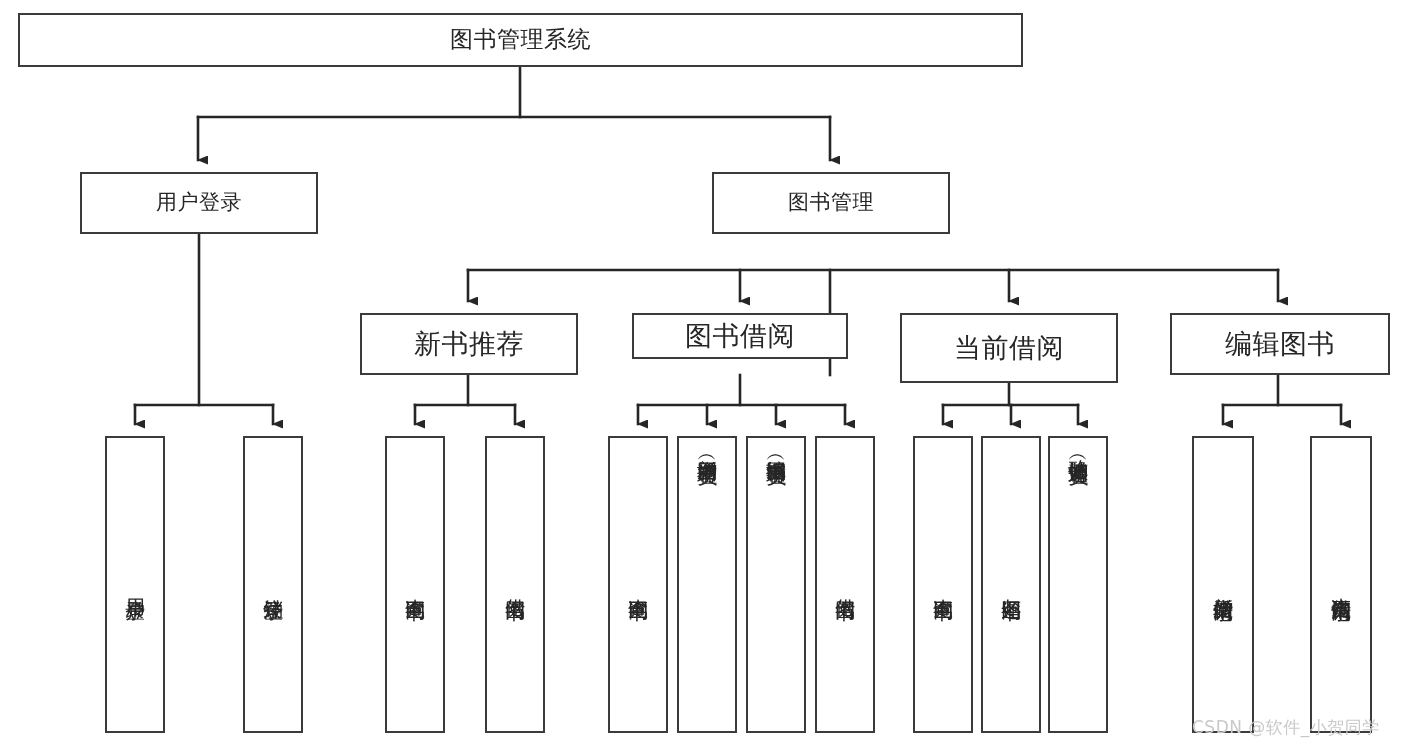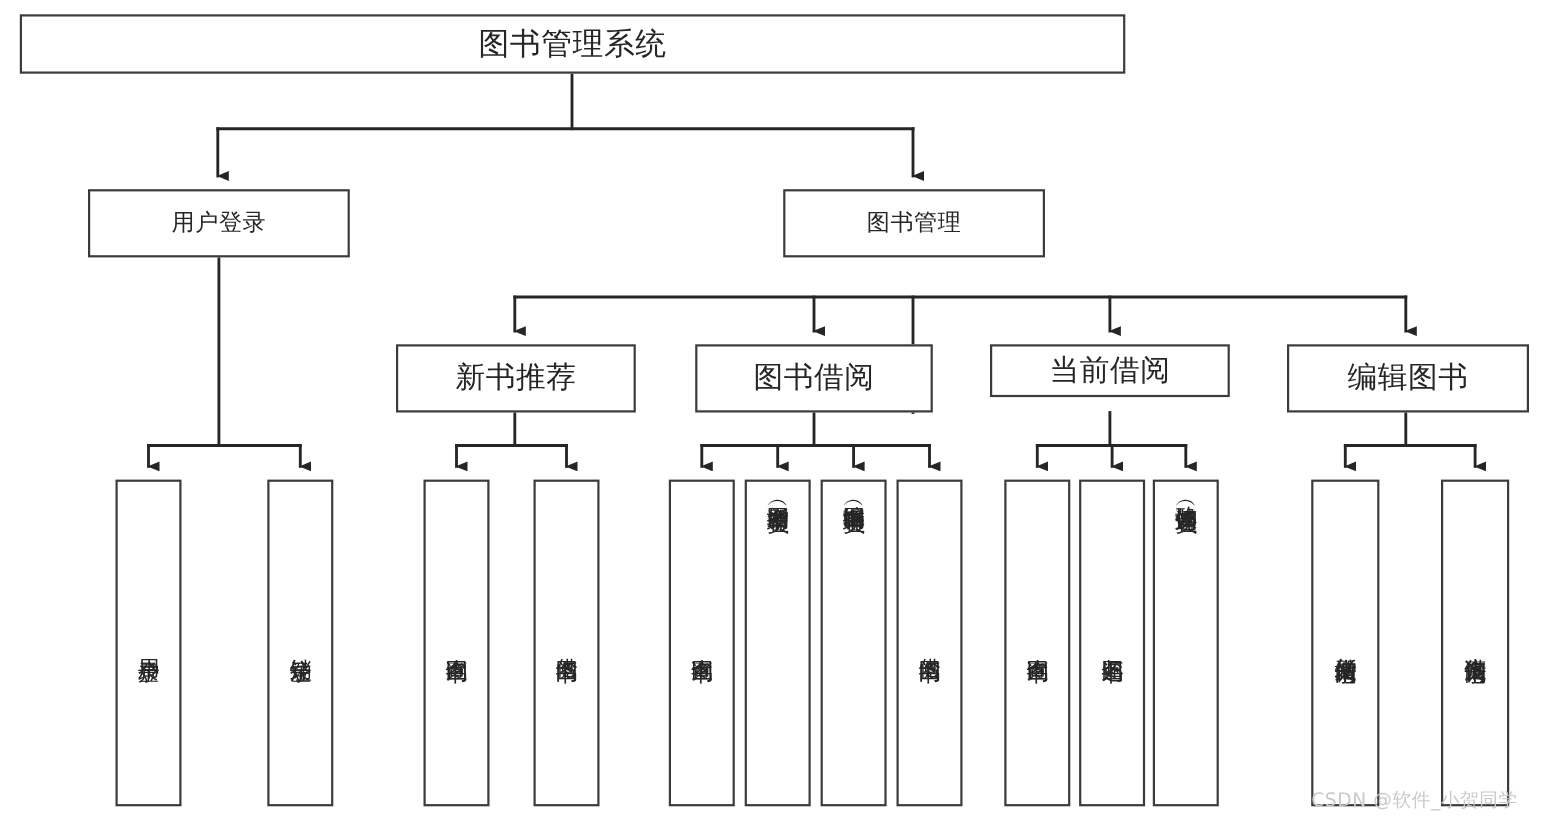--- a/index.html
+++ b/index.html
@@ -28,21 +28,21 @@
     position: absolute;
     box-sizing: border-box;
     border: 2px solid #3b3b3b;
     background: #ffffff;
     display: flex;
     align-items: center;
     justify-content: center;
     color: #262626;
   }
   .node-box.level-0 {
-    font-size: 28px;
+    font-size: 23px;
   }
   .node-box.level-1 {
     font-size: 21px;
   }
   .node-box.level-2 {
     font-size: 27px;
   }
   .node-label-h {
     line-height: 1.2;
     white-space: nowrap;
@@ -145,24 +145,24 @@
   <div class="node-box level-1" style="left:80px; top:172px; width:238px; height:62px;">
     <span class="node-label-h">用户登录</span>
   </div>
   <div class="node-box level-1" style="left:712px; top:172px; width:238px; height:62px;">
     <span class="node-label-h">图书管理</span>
   </div>
 
   <div class="node-box level-2" style="left:360px; top:313px; width:218px; height:62px;">
     <span class="node-label-h">新书推荐</span>
   </div>
-  <div class="node-box level-2" style="left:632px; top:313px; width:216px; height:62px;justify-content:center;">
+  <div class="node-box level-2" style="left:632px; top:313px; width:216px; height:46px;justify-content:center;">
     <span class="node-label-h">图书借阅</span>
   </div>
-  <div class="node-box level-2" style="left:900px; top:313px; width:218px; height:48px;">
+  <div class="node-box level-2" style="left:900px; top:313px; width:218px; height:70px;">
     <span class="node-label-h">当前借阅</span>
   </div>
   <div class="node-box level-2" style="left:1170px; top:313px; width:220px; height:62px;">
     <span class="node-label-h">编辑图书</span>
   </div>
 
   <div class="leaf-box centered" style="left:105px; top:436px; width:60px; height:297px;">
     <span class="node-label-v">用户登录</span>
   </div>
   <div class="leaf-box centered" style="left:243px; top:436px; width:60px; height:297px;">

